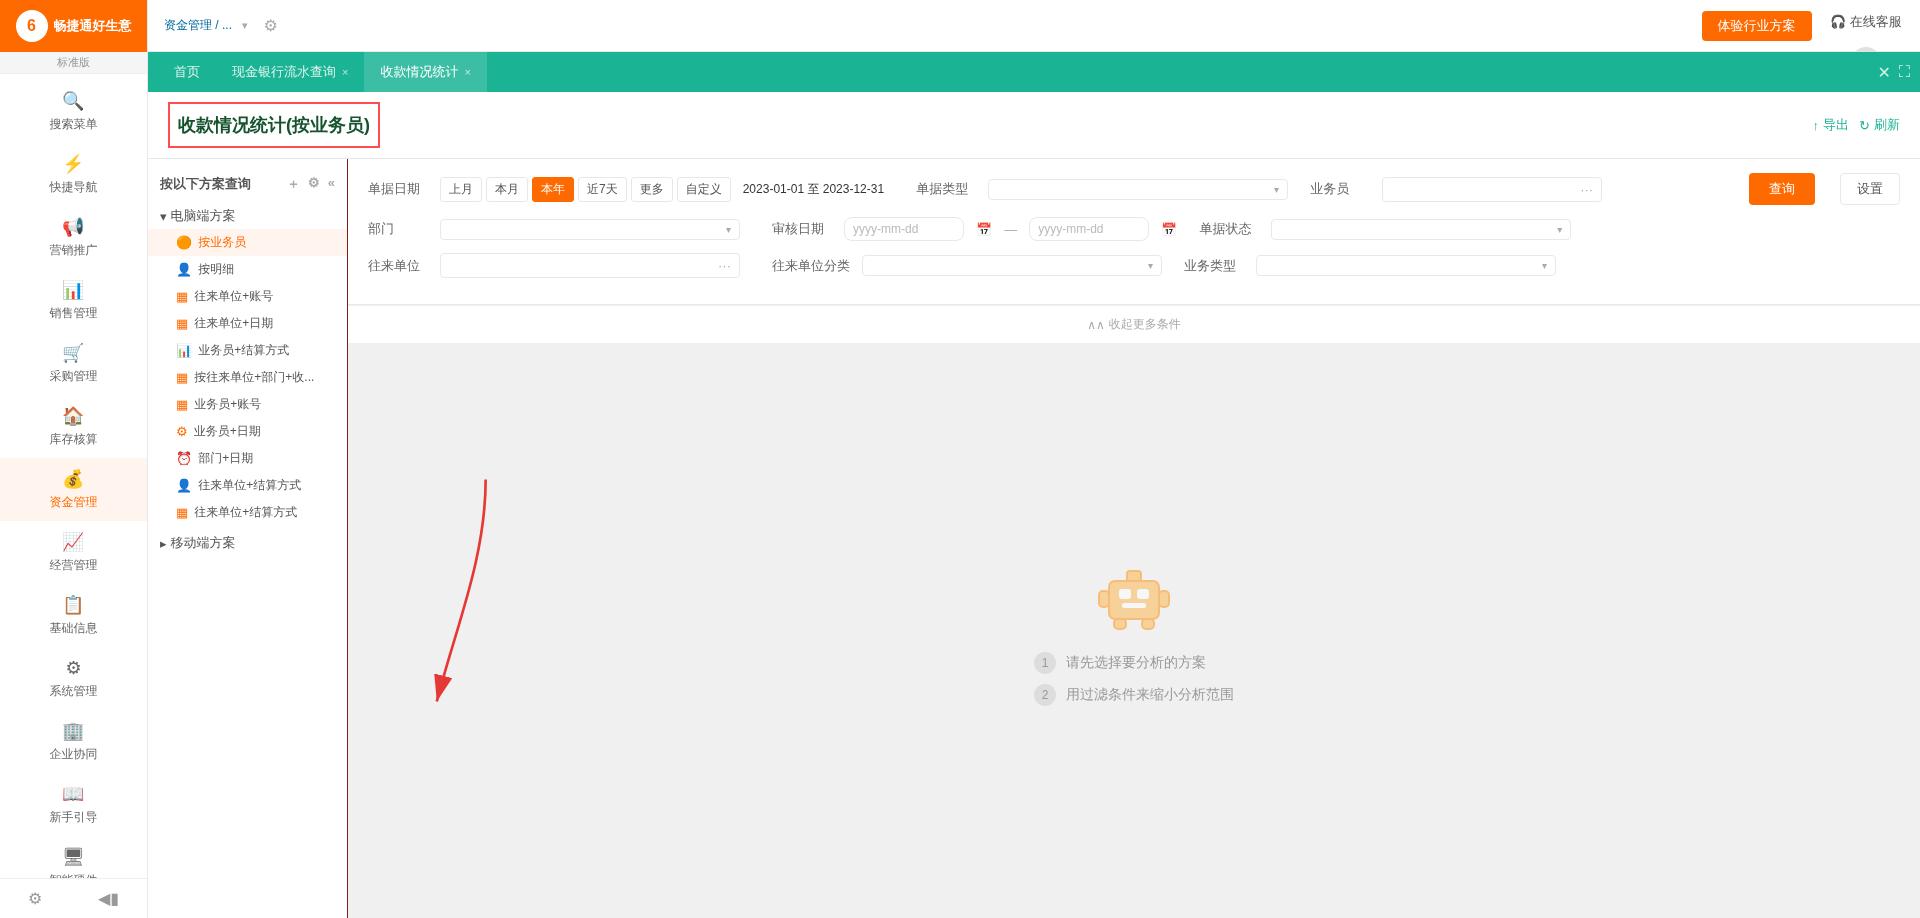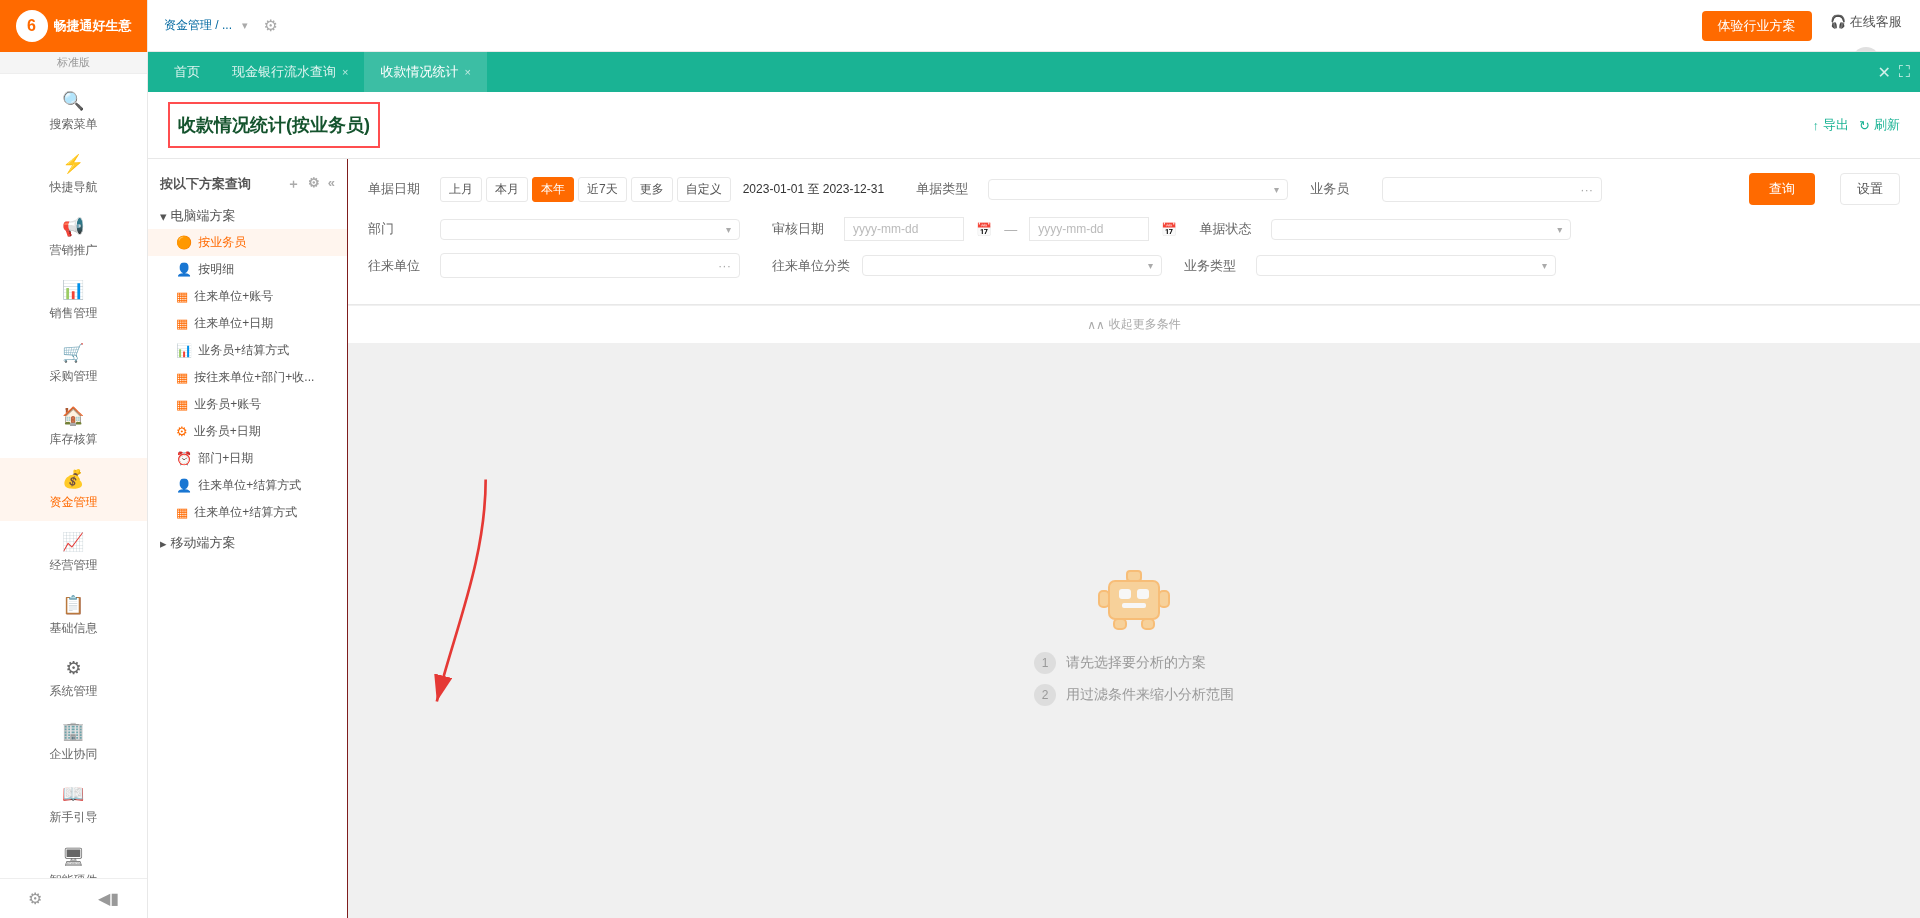--- a/index.html
+++ b/index.html
@@ -75,21 +75,21 @@
     .filter-row { display: flex; align-items: center; gap: 12px; margin-bottom: 12px; flex-wrap: wrap; }
     .filter-label { color: #666; font-size: 13px; white-space: nowrap; min-width: 60px; }
     .date-range-group { display: flex; align-items: center; gap: 4px; }
     .date-btn { padding: 3px 8px; border: 1px solid #e8e8e8; border-radius: 3px; background: #fff; cursor: pointer; font-size: 12px; color: #555; }
     .date-btn.active { background: #ff6a00; color: #fff; border-color: #ff6a00; }
     .date-text { color: #333; font-size: 12px; }
     .filter-select { display: flex; align-items: center; border: 1px solid #e8e8e8; border-radius: 4px; padding: 4px 8px; background: #fff; min-width: 220px; justify-content: space-between; }
     .filter-select-text { color: #bbb; font-size: 12px; }
     .filter-select-arrow { color: #aaa; font-size: 10px; }
     .filter-dots { color: #aaa; cursor: pointer; }
-    .date-input { border: 1px solid #e8e8e8; border-radius: 0; padding: 4px 8px; background: #fff; min-width: 120px; color: #bbb; font-size: 12px; }
+    .date-input { border: 1px solid #e8e8e8; border-radius: 8px; padding: 4px 8px; background: #fff; min-width: 120px; color: #bbb; font-size: 12px; }
     .date-sep { color: #aaa; }
     .filter-wide { min-width: 300px; }
     .filter-medium { min-width: 220px; }
 
     .filter-actions { display: flex; gap: 8px; margin-left: auto; }
     .btn-query { background: #ff6a00; color: #fff; border: none; border-radius: 4px; padding: 6px 20px; cursor: pointer; font-size: 13px; }
     .btn-settings { background: #fff; color: #555; border: 1px solid #e8e8e8; border-radius: 4px; padding: 6px 16px; cursor: pointer; font-size: 13px; margin-left: 17px; }
 
     .collapse-bar { display: flex; justify-content: center; padding: 10px; background: #fff; border-top: 1px solid #f0f0f0; cursor: pointer; color: #aaa; font-size: 12px; gap: 4px; align-items: center; }
 

